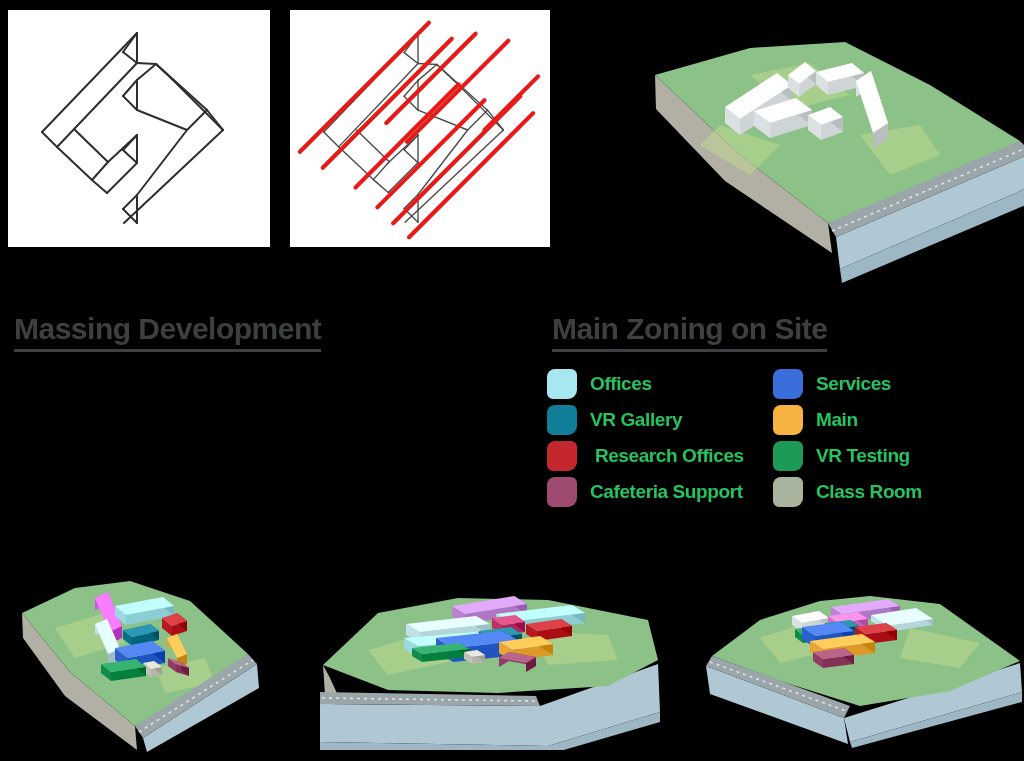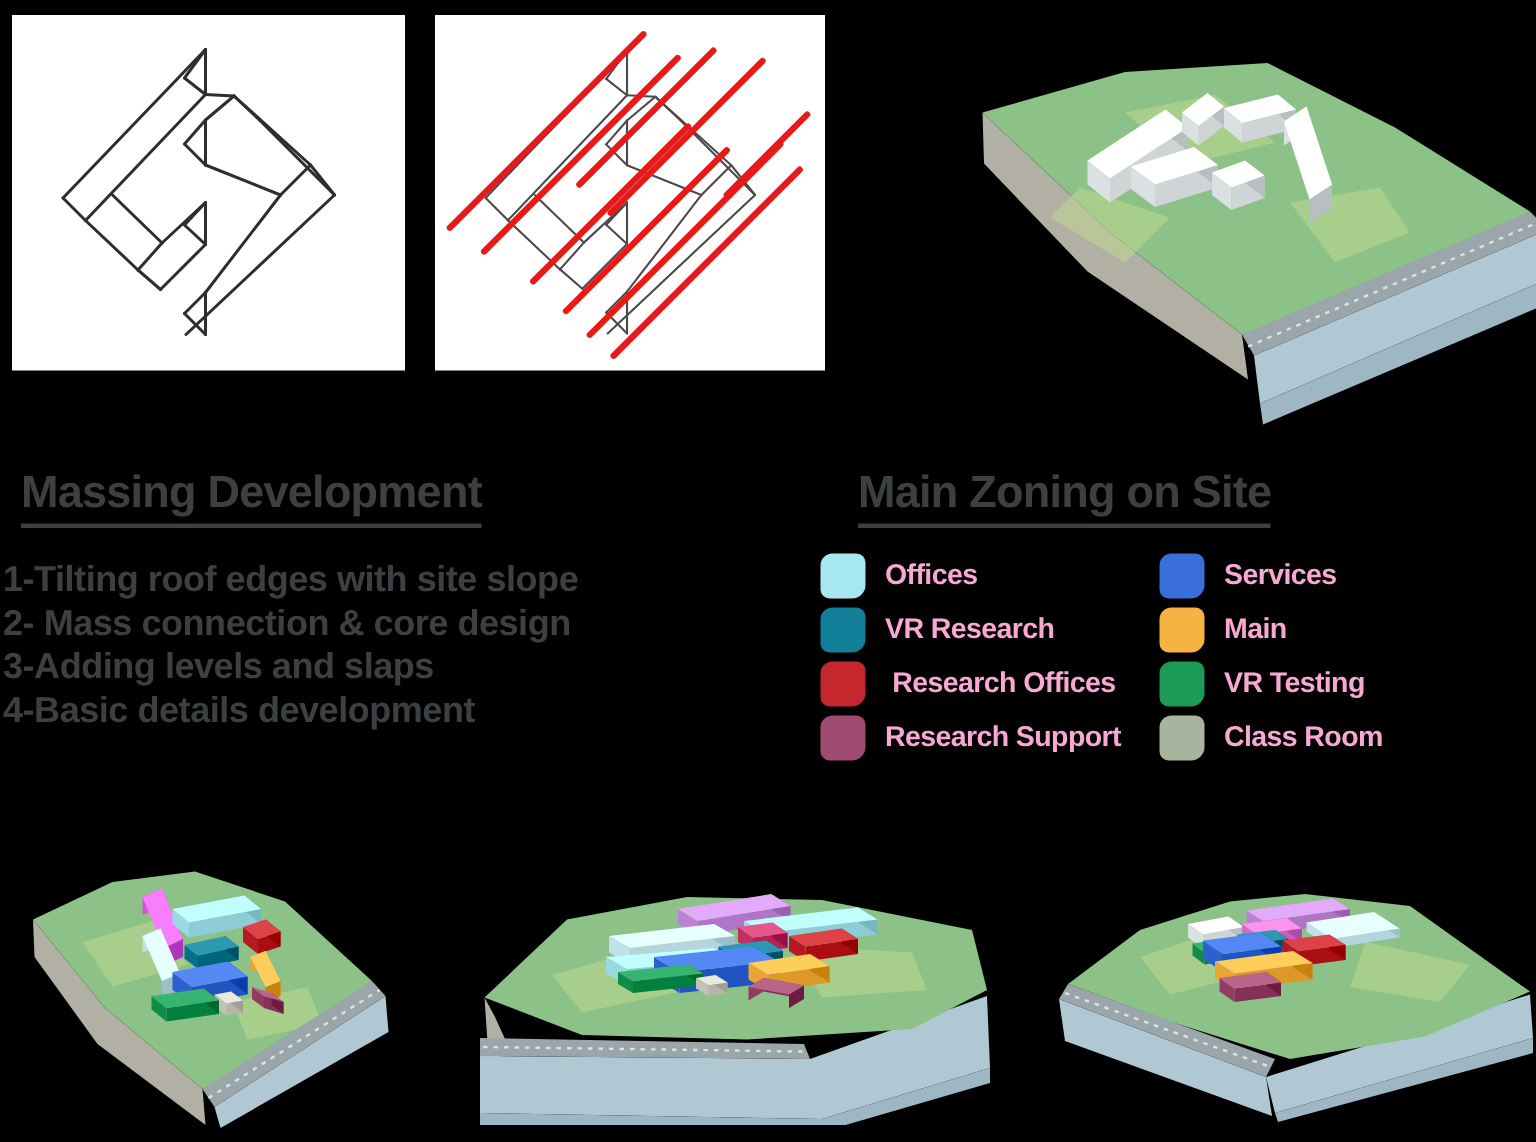--- a/index.html
+++ b/index.html
@@ -8,21 +8,21 @@
   .sketchbox{position:absolute;background:#ffffff;}
   .heading{position:absolute;font-weight:bold;font-size:30px;letter-spacing:-0.5px;
            color:#3d4043;}
   .heading span{display:inline-block;border-bottom:3px solid #3d4043;padding-bottom:3px;}
   .mlist{position:absolute;font-weight:bold;font-size:24px;line-height:29px;
          letter-spacing:-0.3px;color:#3d4043;white-space:nowrap;}
   .legendcol{position:absolute;}
   .legendrow{display:flex;align-items:center;height:30px;margin-bottom:6px;}
   .swatch{width:30px;height:30px;border-radius:8px 6px 9px 6px;flex:0 0 30px;}
   .leglabel{margin-left:13px;font-weight:bold;font-size:19px;letter-spacing:-0.4px;
-            color:#f9a8d4;white-space:pre;}
+            color:#22c55e;white-space:pre;}
   svg{position:absolute;display:block;}
 </style>
 </head>
 <body>
 
 <div id="board">
 
   <div class="sketchbox" id="sk1" style="left:8px;top:10px;width:262px;height:237px;">
       <svg width="100%" height="100%" viewBox="0 0 262 237" style="position: static;">
         <line x1="129" y1="23" x2="115" y2="42" stroke="#2e2e2e" stroke-width="2" stroke-linecap="round"></line>
@@ -133,45 +133,39 @@
       <polygon points="200,92 213,102 213,117 200,107" fill="#b9bec1"></polygon>
       <polygon points="178,100 178,115 191,125 191,110" fill="#dbe0e3"></polygon>
       <polygon points="178,100 200,92 213,102 191,110" fill="#ffffff"></polygon>
       <polygon points="241,56 258,108 258,124 241,72" fill="#cfd4d7"></polygon>
       <polygon points="243,118 258,108 258,124 243,134" fill="#b9bec1"></polygon>
       <polygon points="226,66 226,82 241,72 241,56" fill="#dbe0e3"></polygon>
       <polygon points="226,66 243,118 258,108 241,56" fill="#ffffff"></polygon>
     </svg>
 
   <div class="heading" style="left:14px;top:312px;"><span>Massing Development</span></div>
-  <div class="mlist" style="left:2px;top:372px;">
-    <div>1-Tilting roof edges with site slope</div>
-    <div>2- Mass connection &amp; core design</div>
-    <div>3-Adding levels and slaps</div>
-    <div>4-Basic details development</div>
-  </div>
-
-  <div class="heading" style="left:572px;top:312px;"><span>Main Zoning on Site</span></div>
+
+  <div class="heading" style="left:552px;top:312px;"><span>Main Zoning on Site</span></div>
 
   <div class="legendcol" style="left:547px;top:369px;">
     <div class="legendrow">
       <div class="swatch" style="background: rgb(167, 232, 240);"></div>
       <div class="leglabel">Offices</div>
     </div>
     <div class="legendrow">
       <div class="swatch" style="background: rgb(17, 127, 151);"></div>
-      <div class="leglabel">VR Research</div>
+      <div class="leglabel">VR Gallery</div>
     </div>
     <div class="legendrow">
       <div class="swatch" style="background: rgb(196, 39, 46);"></div>
       <div class="leglabel"> Research Offices</div>
     </div>
     <div class="legendrow">
       <div class="swatch" style="background: rgb(159, 75, 113);"></div>
-      <div class="leglabel">Research Support</div>
+      <div class="leglabel">Cafeteria Support</div>
     </div>
   </div>
 
   <div class="legendcol" style="left:773px;top:369px;">
     <div class="legendrow">
       <div class="swatch" style="background: rgb(58, 110, 219);"></div>
       <div class="leglabel">Services</div>
     </div>
     <div class="legendrow">
       <div class="swatch" style="background: rgb(247, 179, 65);"></div>

